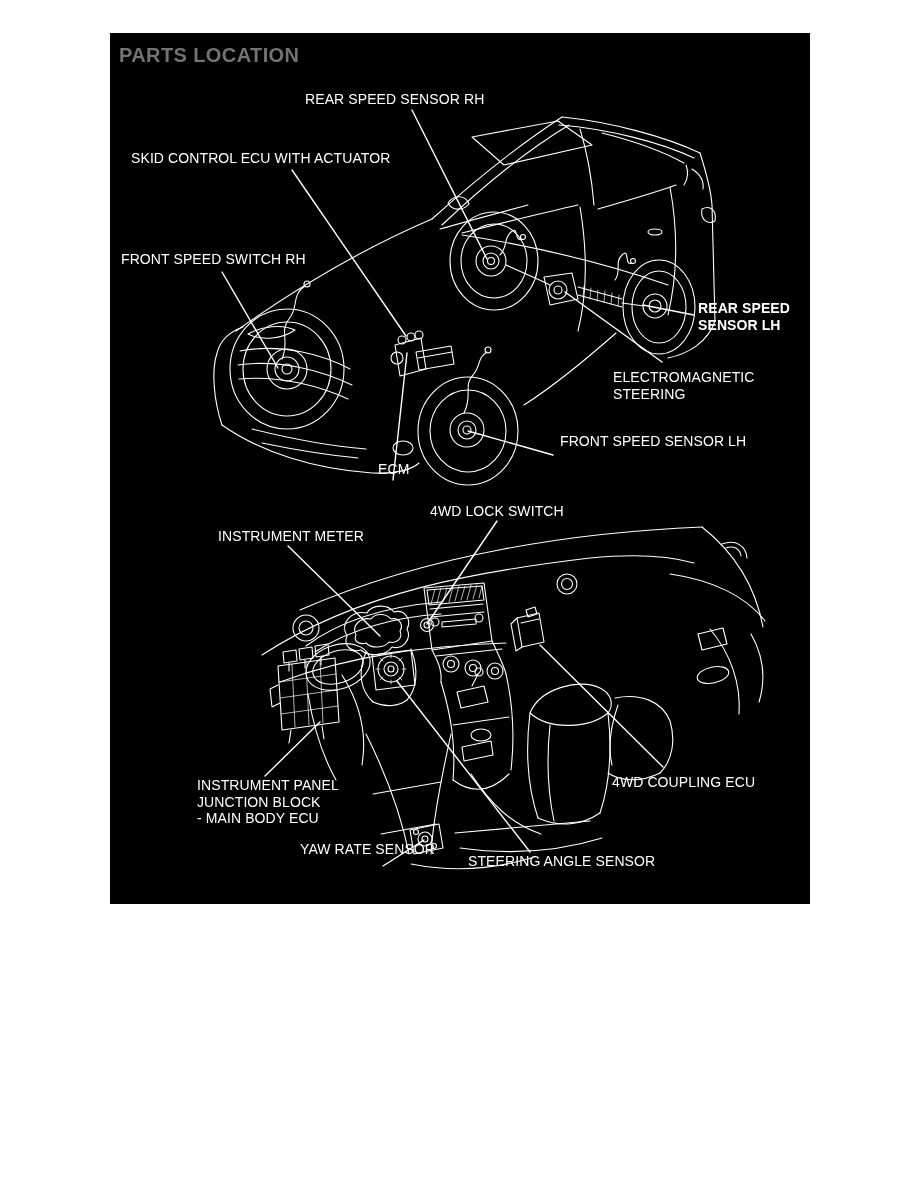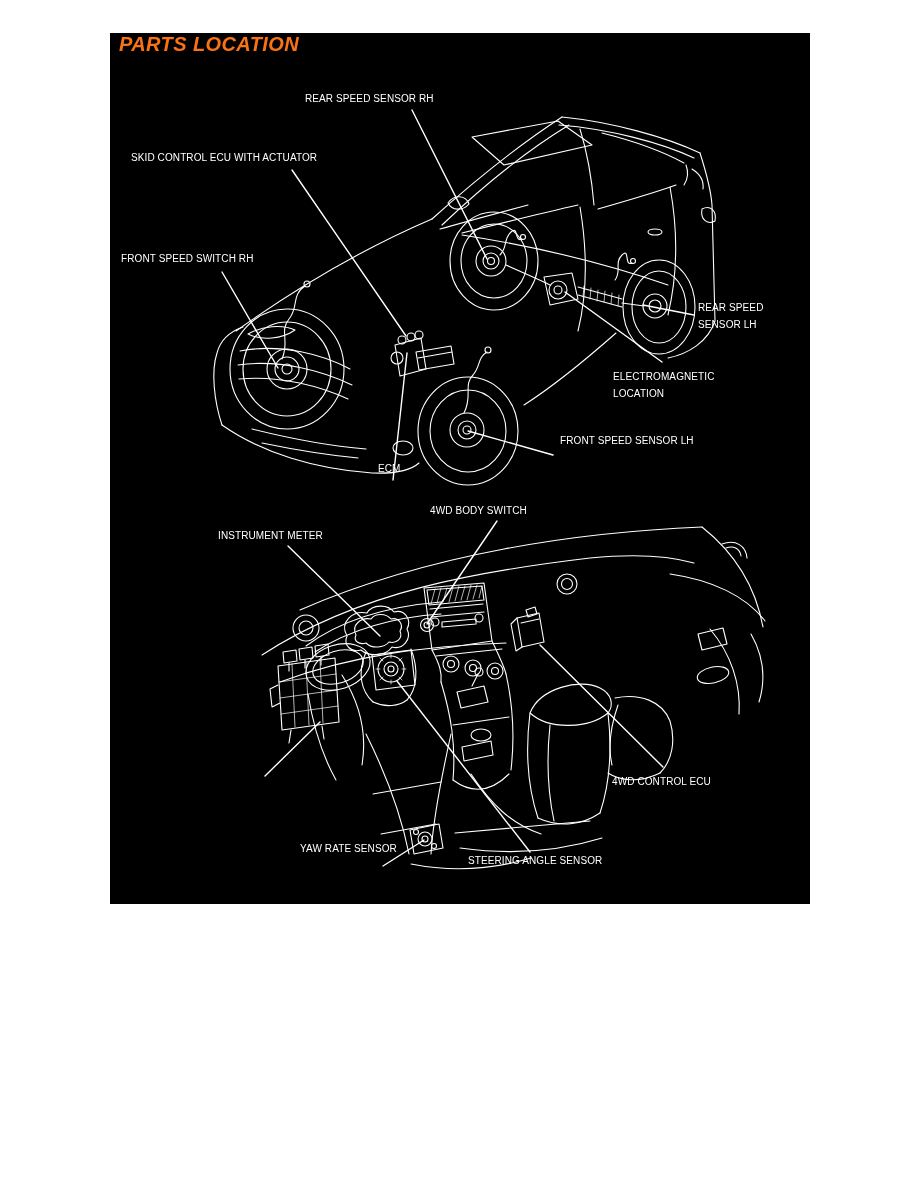--- a/index.html
+++ b/index.html
@@ -1,22 +1,22 @@
 <!DOCTYPE html>
 <html><head>
 <meta charset="utf-8">
 <style>
   html,body{margin:0;padding:0;background:#ffffff;}
   .page{position:relative;width:918px;height:1188px;background:#ffffff;overflow:hidden;
         font-family:"Liberation Sans",sans-serif;}
   .panel{position:absolute;left:110px;top:33px;width:700px;height:871px;background:#000000;}
   .panel svg{position:absolute;left:0;top:0;width:700px;height:871px;}
-  .title{position:absolute;left:9px;top:0;color:#f97316;font-size:20px;font-weight:bold;
-         letter-spacing:0.4px;white-space:nowrap;font-style:italic;}
-  .lbl{position:absolute;color:#ffffff;font-size:10px;line-height:16.5px;
+  .title{position:absolute;left:9px;top:11px;color:#737373;font-size:20px;font-weight:bold;
+         letter-spacing:0.4px;white-space:nowrap;}
+  .lbl{position:absolute;color:#ffffff;font-size:14px;line-height:16.5px;
        white-space:pre-line;letter-spacing:0.1px;}
   .art{stroke:#ffffff;fill:none;stroke-width:1.1;stroke-linecap:round;stroke-linejoin:round;}
   .hatch{stroke:#ffffff;fill:none;stroke-width:0.7;}
   .leader{stroke:#ffffff;fill:none;stroke-width:1.4;stroke-linecap:round;}
 </style>
 </head>
 <body>
 
 <div class="page">
   <div class="panel">
@@ -286,25 +286,28 @@
         <line class="leader" x1="287" y1="648" x2="420" y2="819"></line>
         <line class="leader" x1="273" y1="833" x2="314" y2="807"></line>
       </g>
     </svg>
 
     <div class="title">PARTS LOCATION</div>
 
     <div class="lbl" style="left:195px;top:58px;">REAR SPEED SENSOR RH</div>
     <div class="lbl" style="left:21px;top:117px;">SKID CONTROL ECU WITH ACTUATOR</div>
     <div class="lbl" style="left:11px;top:218px;">FRONT SPEED SWITCH RH</div>
-    <div class="lbl" style="left:588px;top:267px;">REAR SPEED
+    <div class="lbl" style="left:588px;top:267px;font-weight:bold;">REAR SPEED
 SENSOR LH</div>
     <div class="lbl" style="left:503px;top:336px;">ELECTROMAGNETIC
-LOCATION</div>
+STEERING</div>
     <div class="lbl" style="left:450px;top:400px;">FRONT SPEED SENSOR LH</div>
     <div class="lbl" style="left:268px;top:428px;">ECM</div>
-    <div class="lbl" style="left:320px;top:470px;">4WD BODY SWITCH</div>
+    <div class="lbl" style="left:320px;top:470px;">4WD LOCK SWITCH</div>
     <div class="lbl" style="left:108px;top:495px;">INSTRUMENT METER</div>
-    <div class="lbl" style="left:502px;top:741px;">4WD CONTROL ECU</div>
+    <div class="lbl" style="left:87px;top:744px;">INSTRUMENT PANEL
+JUNCTION BLOCK
+- MAIN BODY ECU</div>
+    <div class="lbl" style="left:502px;top:741px;">4WD COUPLING ECU</div>
     <div class="lbl" style="left:358px;top:820px;">STEERING ANGLE SENSOR</div>
     <div class="lbl" style="left:190px;top:808px;">YAW RATE SENSOR</div>
   </div>
 </div>
 
 </body></html>

